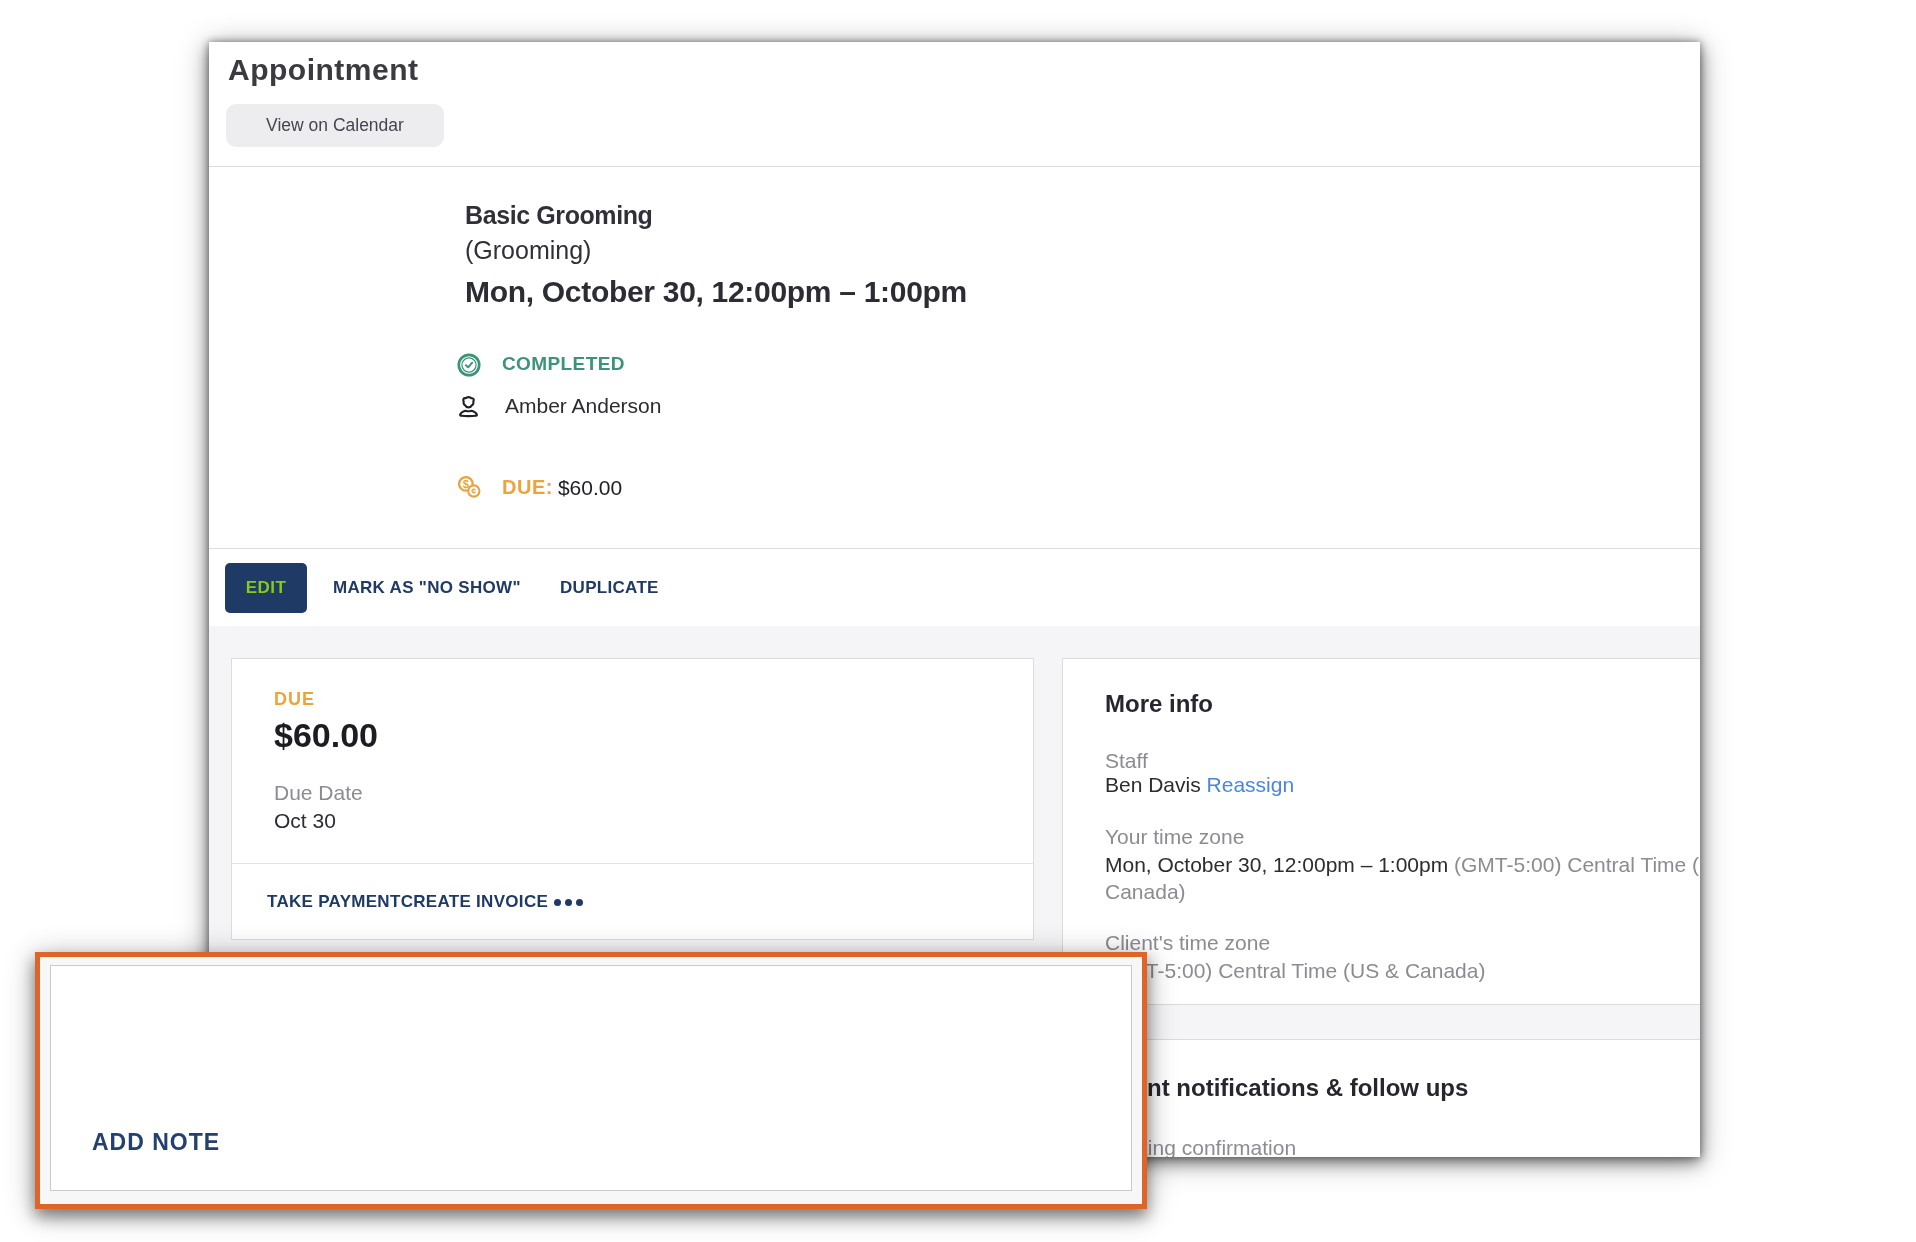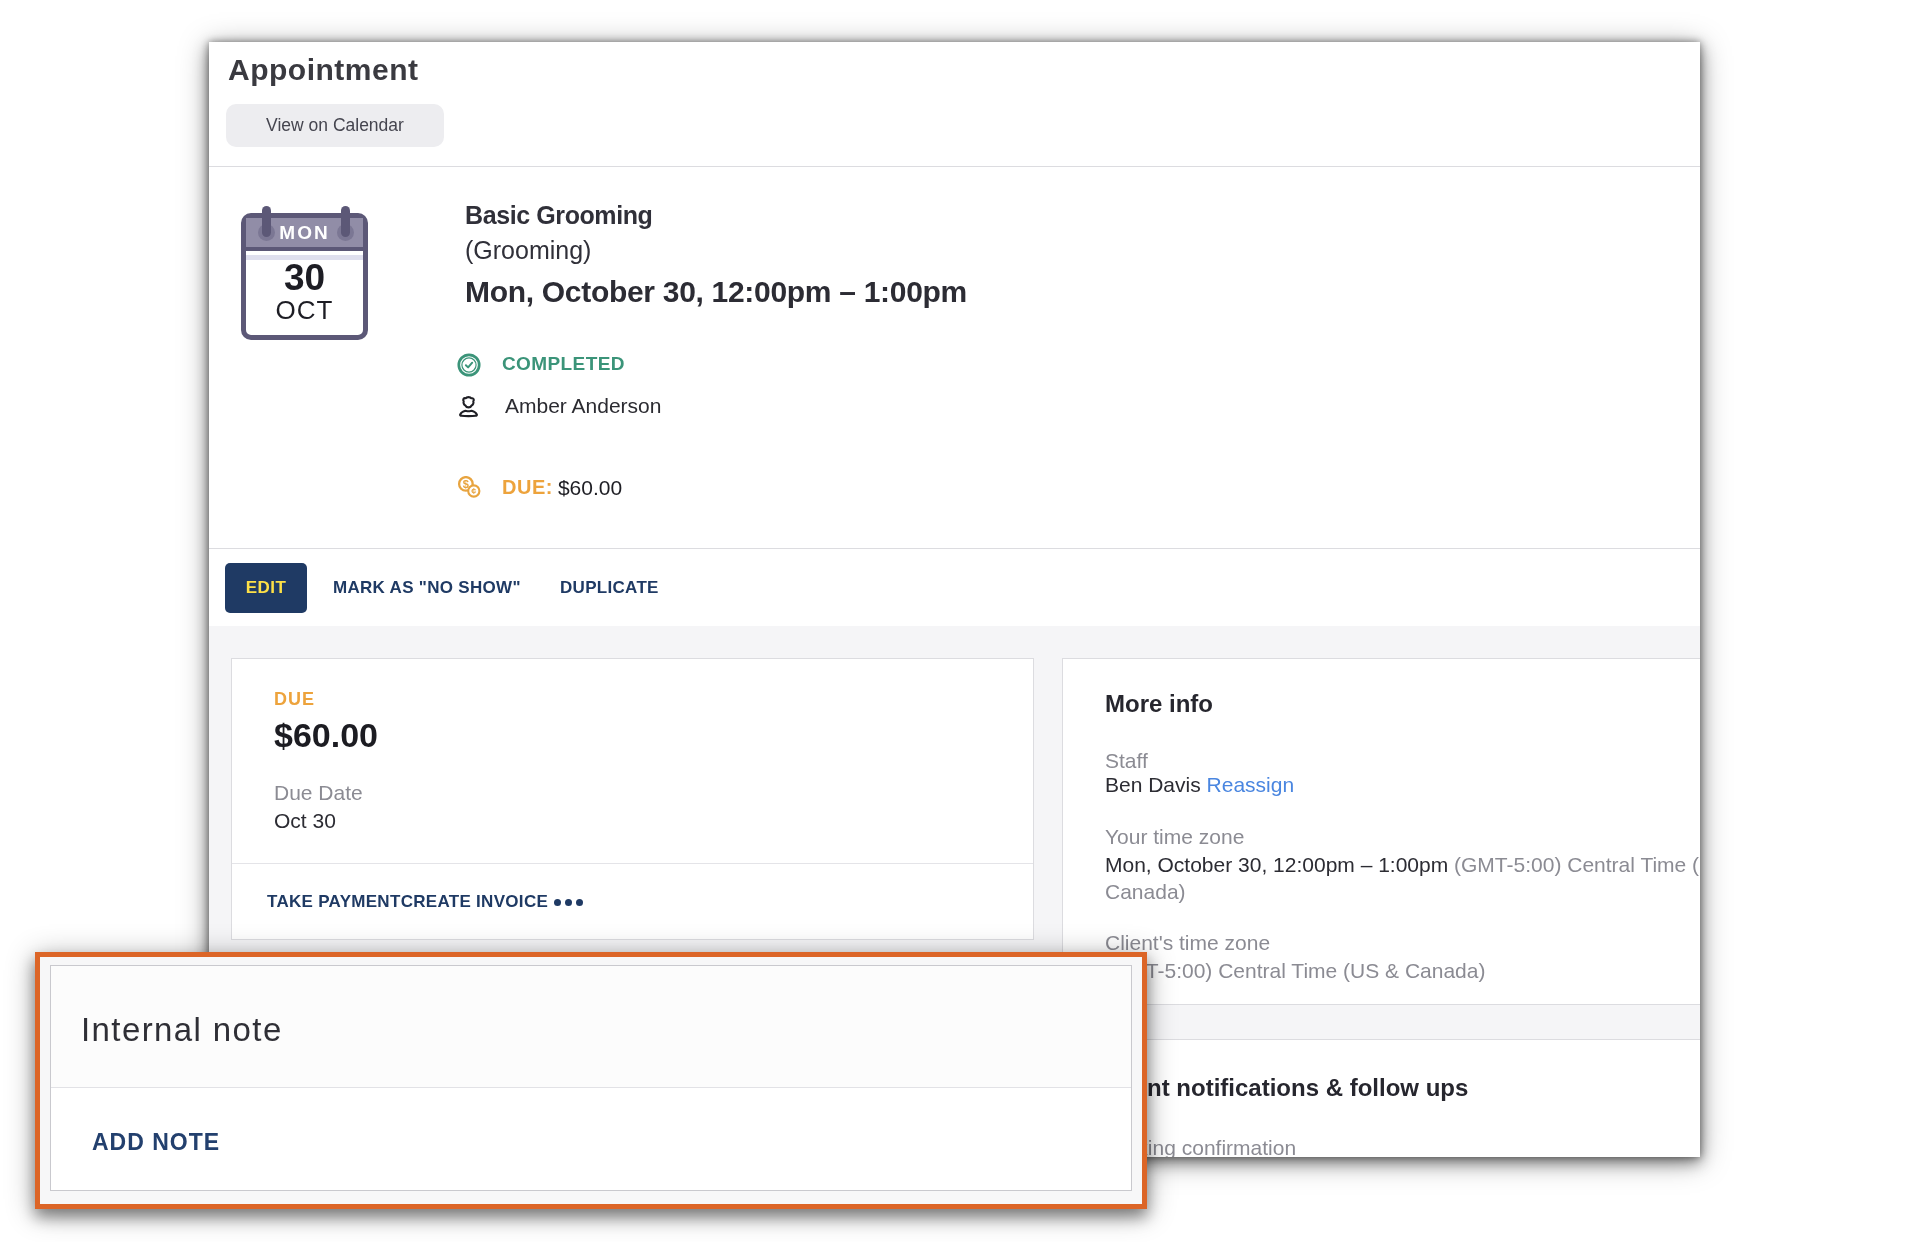--- a/index.html
+++ b/index.html
@@ -25,47 +25,35 @@
   .title2 { position:absolute; left:256px; top:192px; font-size:25px; color:#303039; line-height:33px; }
   .title3 { position:absolute; left:256px; top:233px; font-size:30px; font-weight:bold; color:#2c2c34; letter-spacing:-0.3px; }
   .irow { position:absolute; left:248px; display:flex; align-items:flex-start; }
   .irow .ric { width:32px; display:flex; justify-content:flex-start; }
   .completed { color:#3b9479; font-weight:bold; font-size:19px; letter-spacing:.4px; }
   .name { color:#2b2b31; font-size:21px; }
   .addr { color:#5088d8; font-size:20px; text-decoration:underline; }
   .duelab { color:#eda33c; font-weight:bold; font-size:20px; letter-spacing:.5px; }
   .dueval { color:#1e1e24; font-size:21px; }
   .editbtn { position:absolute; left:16px; top:521px; width:82px; height:50px; background:#1f3a64; border-radius:5px;
-             color:#fde047; font-size:17px; font-weight:bold; display:flex; align-items:center; justify-content:center; letter-spacing:.5px; }
+             color:#84cc16; font-size:17px; font-weight:bold; display:flex; align-items:center; justify-content:center; letter-spacing:.5px; }
   .actlink { position:absolute; top:521px; height:50px; display:flex; align-items:center; color:#1f3a64;
              font-size:17px; font-weight:bold; letter-spacing:.3px; }
   .graysec { position:absolute; left:0; top:584px; width:100%; height:531px; background:#f5f5f7; }
   .card { position:absolute; background:#fff; border:1px solid #dcdce0; }
   .gtxt { color:#8b8b93; }
   .dtxt { color:#2c2c33; }
 </style>
 </head>
 <body>
 <div class="panel">
   <div class="h1">Appointment</div>
   <div class="topbtn" style="left:17px; width:218px;">View on Calendar</div>
   <div class="divider" style="top:124px;"></div>
 
-  <div class="cal">
-    <div class="cal-post" style="left:16px;"></div>
-    <div class="cal-post" style="left:95px;"></div>
-    <div class="cal-head">
-      <div class="cal-ring" style="left:12px;"></div>
-      <div class="cal-ring" style="left:91px;"></div>
-      <span>MON</span>
-    </div>
-    <div class="cal-strip"></div>
-    <div class="cal-30">30</div>
-    <div class="cal-oct">OCT</div>
-  </div>
 
   <div class="title1">Basic Grooming</div>
   <div class="title2">(Grooming)</div>
   <div class="title3">Mon, October 30, 12:00pm – 1:00pm</div>
 
   <div class="irow" style="top:311px; height:24px;">
     <span class="ric">
         <svg width="24" height="24" viewBox="0 0 24 24">
           <circle cx="12" cy="12" r="10.2" fill="none" stroke="#3b9479" stroke-width="2.7"></circle>
           <circle cx="12" cy="12" r="7.1" fill="none" stroke="#3b9479" stroke-width="1.2"></circle>
@@ -135,18 +123,15 @@
 
   <div class="card" style="left:853px; top:997px; width:802px; height:220px;">
     <div class="abs" style="left:40px; top:34px; font-size:24px; font-weight:bold; color:#26262e;">Client notifications &amp; follow ups</div>
     <div class="abs gtxt" style="left:37px; top:96px; font-size:21px;">Booking confirmation</div>
   </div>
 </div>
 
 <div class="abs" style="left:35px; top:952px; width:1112px; height:257px; background:#f7f7f8;
      border:5px solid #dc6527; box-shadow:0 8px 14px rgba(0,0,0,.4), 0 4px 28px rgba(0,0,0,.3);">
   <div class="abs" style="left:10px; right:10px; top:8px; bottom:13px; border:1px solid #c9c9ce; background:#fff;">
-    <div class="abs" style="left:0; top:0; width:100%; height:122px; background:#fcfcfc; border-bottom:1px solid #e2e2e6;">
-      <div class="abs" style="left:30px; top:45px; font-size:33px; color:#2f2f36; letter-spacing:1.4px;">Internal note</div>
-    </div>
     <div class="abs" style="left:41px; top:163px; font-size:23px; font-weight:bold; color:#23406e; letter-spacing:1px;">ADD NOTE</div>
   </div>
 </div>
 
 </body></html>

